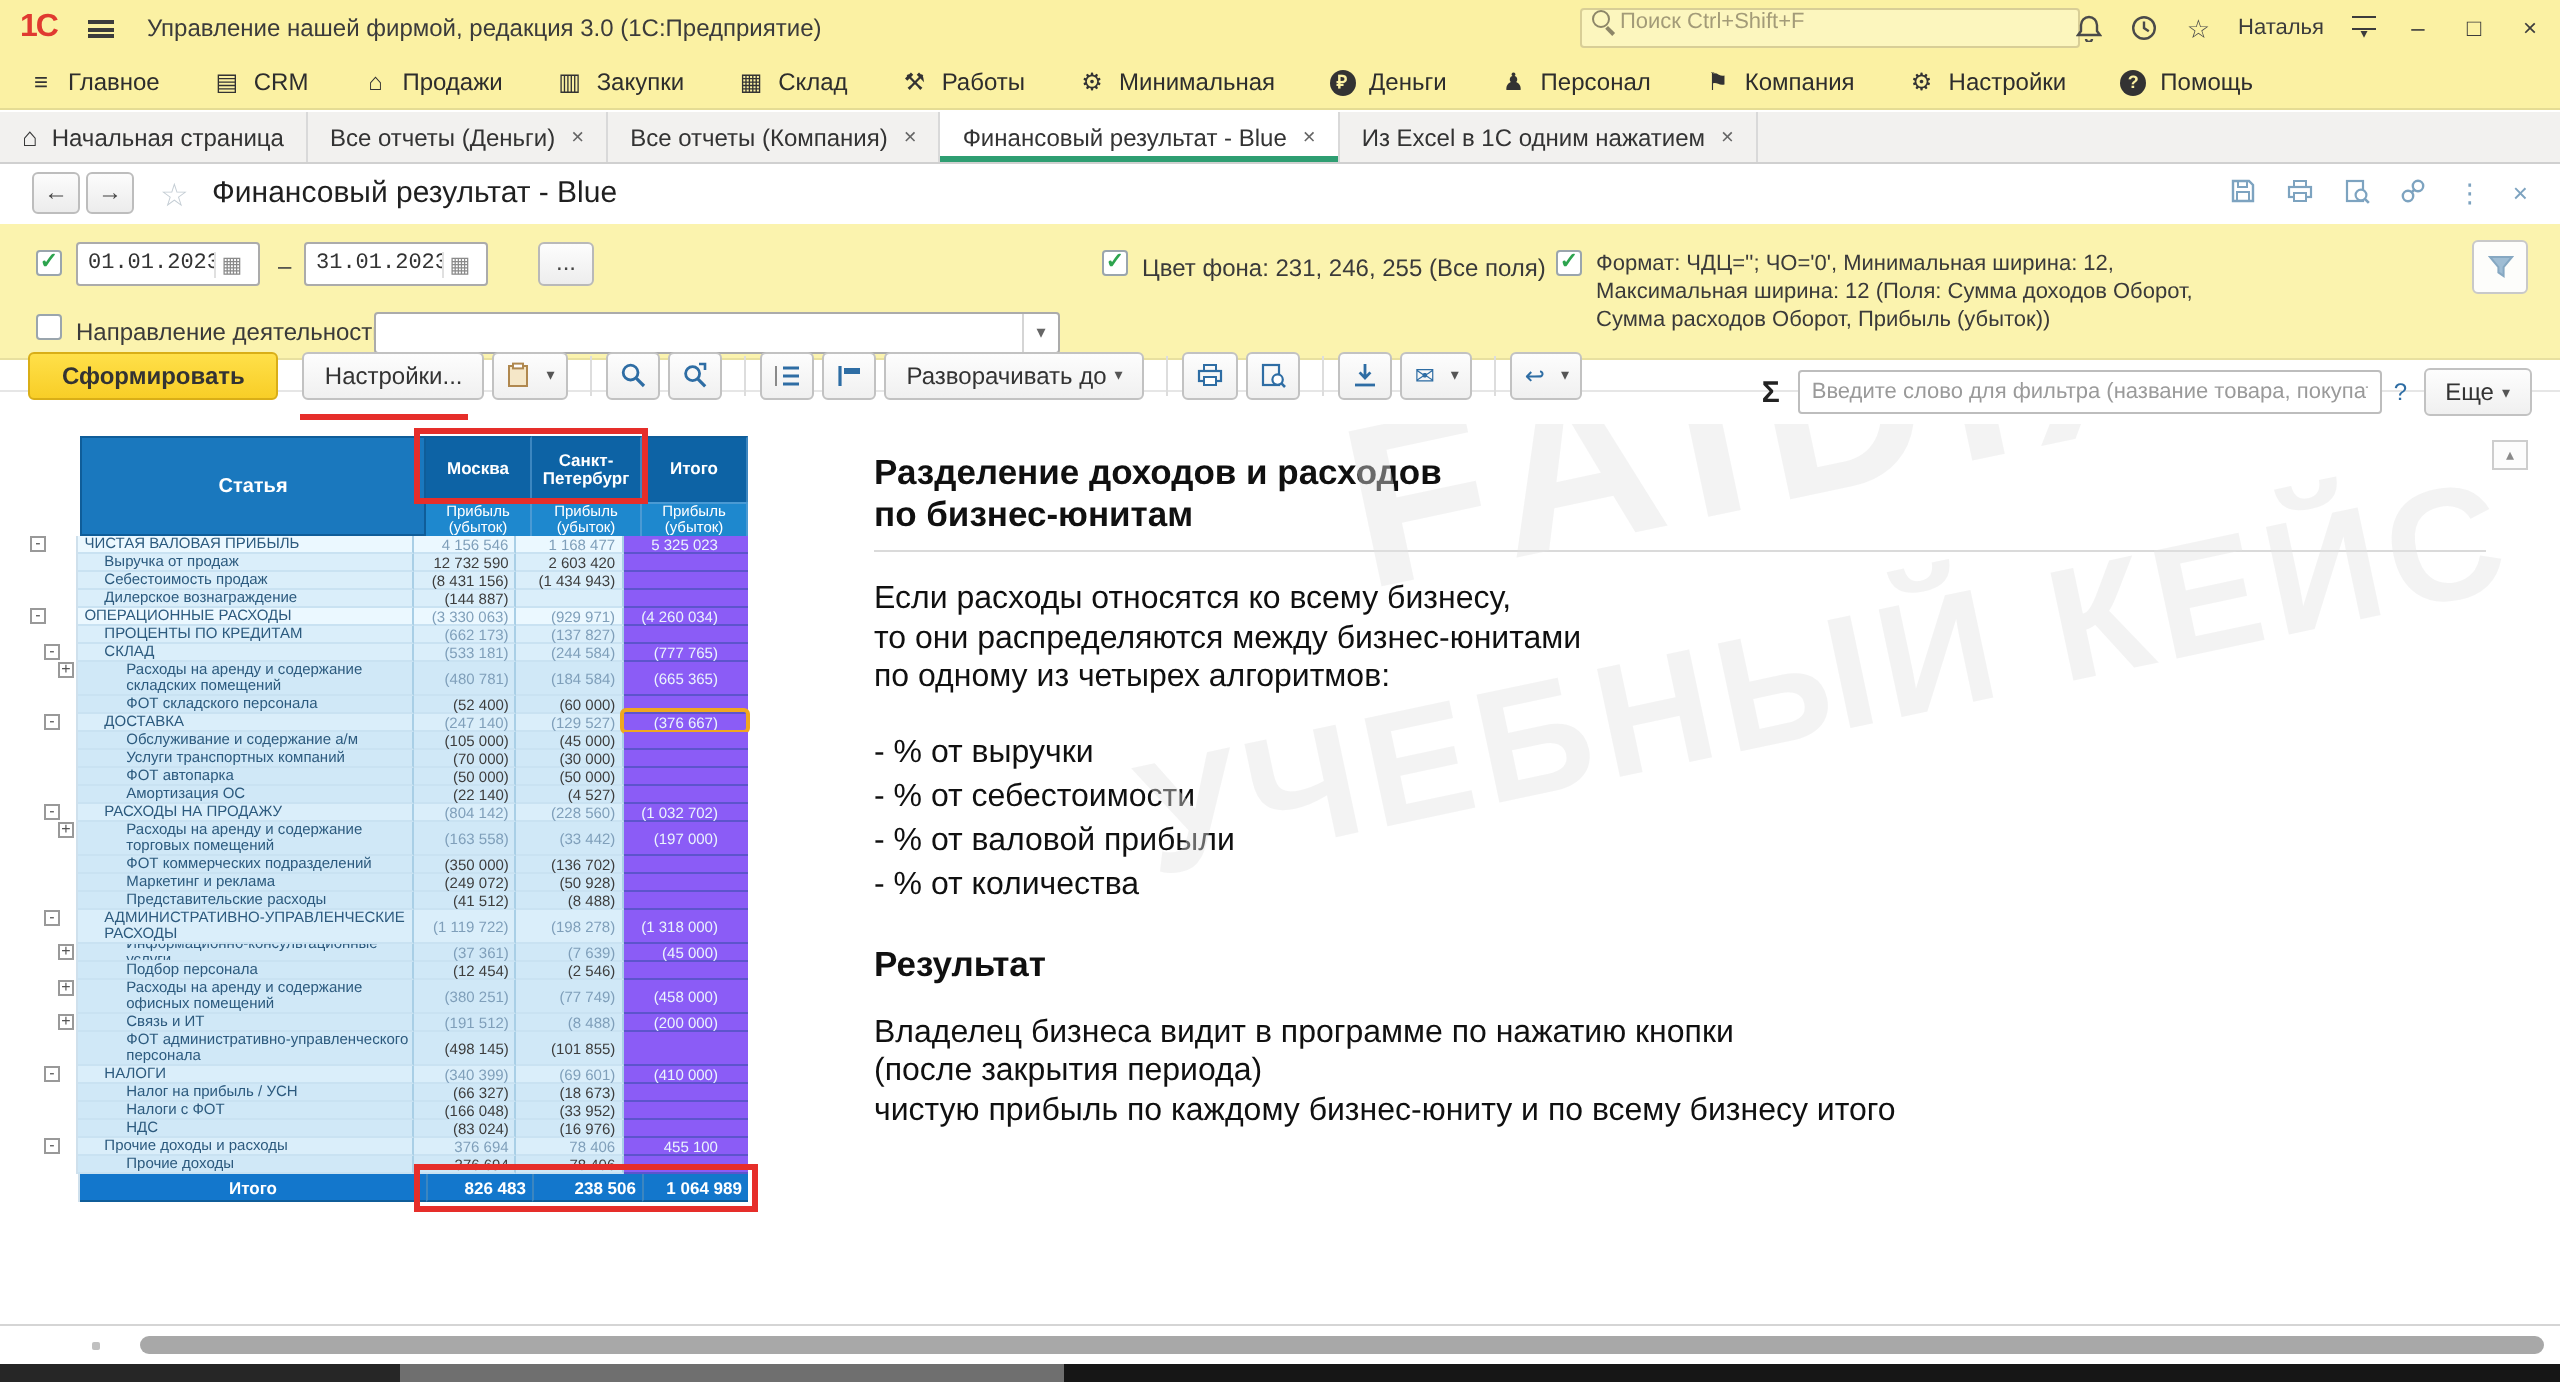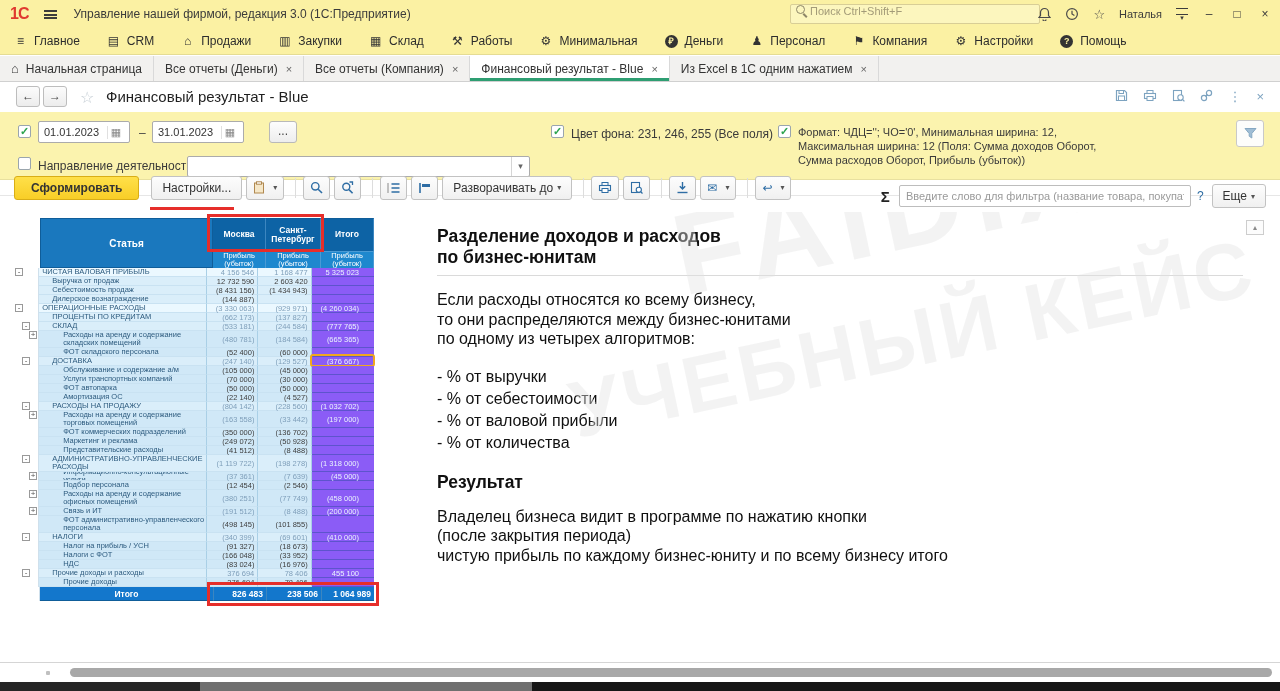--- a/index.html
+++ b/index.html
@@ -46,21 +46,21 @@
   .nav-btn{position:absolute;top:4px;width:24px;height:21px;background:linear-gradient(#fcfcfc,#ececec);border:1px solid #bdbdbd;border-radius:3px;font-size:12px;color:#444;text-align:center;line-height:19px}
   .doc-star{position:absolute;left:80px;top:6px;color:#C4CDD4;font-size:16px}
   .doc-title{position:absolute;left:106px;top:6px;font-size:15px;color:#1f1f1f}
   .doc-icons{position:absolute;right:16px;top:7px;display:flex;gap:15px;align-items:center;color:#7DA3C0}
   .doc-icons .di{font-size:13px;line-height:13px;color:#7DA3C0}
 
   
   .filters{position:absolute;left:0;top:112px;right:0;height:68px;background:#FBF3AE;border-bottom:1px solid #E8E0A0}
   .cb{position:absolute;width:13px;height:13px;background:#fff;border:1px solid #9aa5ad;border-radius:2px;text-align:center;line-height:11px;font-size:11px;color:#2DA44E;font-weight:bold}
   .date-box{position:absolute;height:22px;background:#fff;border:1px solid #ABABAB;border-radius:2px;display:flex;align-items:center}
-  .date-input{width:68px;border:none;outline:none;font-size:11px;color:#333;padding-left:5px;background:transparent;font-family:Liberation Sans, sans-serif}
+  .date-input{width:68px;border:none;outline:none;font-size:11px;color:#333;padding-left:5px;background:transparent;font-family:Liberation Mono, monospace}
   .cal-ico{width:17px;text-align:center;color:#8a8a8a;font-size:11px;border-left:1px solid #e0e0e0}
   .dash{position:absolute;font-size:12px;color:#444}
   .dots-btn{position:absolute;width:28px;height:22px;background:linear-gradient(#fdfdfd,#ededed);border:1px solid #b9b9b9;border-radius:3px;text-align:center;line-height:18px;font-size:12px;color:#444}
   .flt-label{position:absolute;font-size:12px;color:#3a3a3a}
   .flt-multiline{position:absolute;font-size:11px;color:#3a3a3a;line-height:14px;width:430px}
   .combo{position:absolute;height:21px;background:#fff;border:1px solid #ABABAB;border-radius:2px}
   .combo .car{position:absolute;right:0;top:0;bottom:0;width:18px;border-left:1px solid #d5d5d5;text-align:center;color:#666;font-size:9px;line-height:19px}
   .funnel-btn{position:absolute;right:16px;top:8px;width:28px;height:27px;background:#FDFDFB;border:1px solid #C9C9C9;border-radius:3px;display:flex;align-items:center;justify-content:center}
 
   
@@ -626,21 +626,21 @@
             <span class="treebox" style="left: 8px;">-</span>
           </div>
           <div class="g-name g-bg">НАЛОГИ</div>
           <div class="g-num g-bg w-m">(340 399)</div>
           <div class="g-num g-bg w-s">(69 601)</div>
           <div class="g-tot">(410 000)</div>
         </div>
         <div class="g-row lvl2">
           <div class="g-gutter"></div>
           <div class="g-name g-bg">Налог на прибыль / УСН</div>
-          <div class="g-num g-bg w-m">(91 327)</div>
+          <div class="g-num g-bg w-m">(66 327)</div>
           <div class="g-num g-bg w-s">(18 673)</div>
           <div class="g-tot"></div>
         </div>
         <div class="g-row lvl2">
           <div class="g-gutter"></div>
           <div class="g-name g-bg">Налоги с ФОТ</div>
           <div class="g-num g-bg w-m">(166 048)</div>
           <div class="g-num g-bg w-s">(33 952)</div>
           <div class="g-tot"></div>
         </div>

